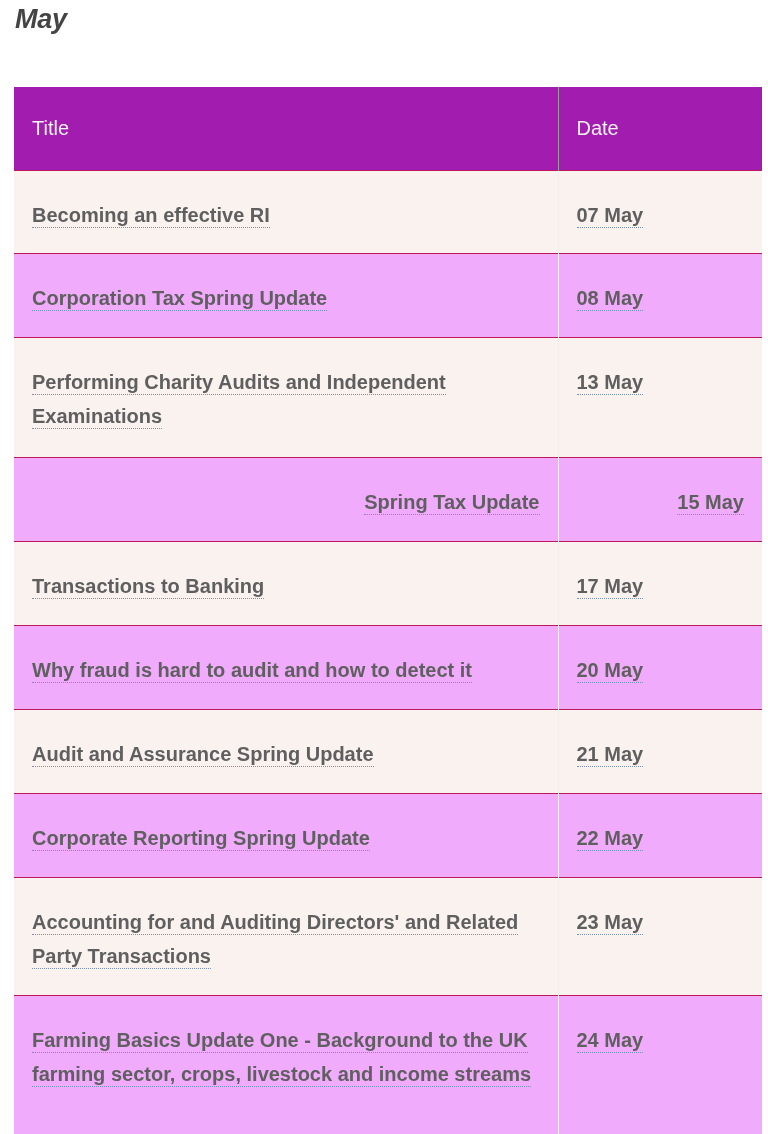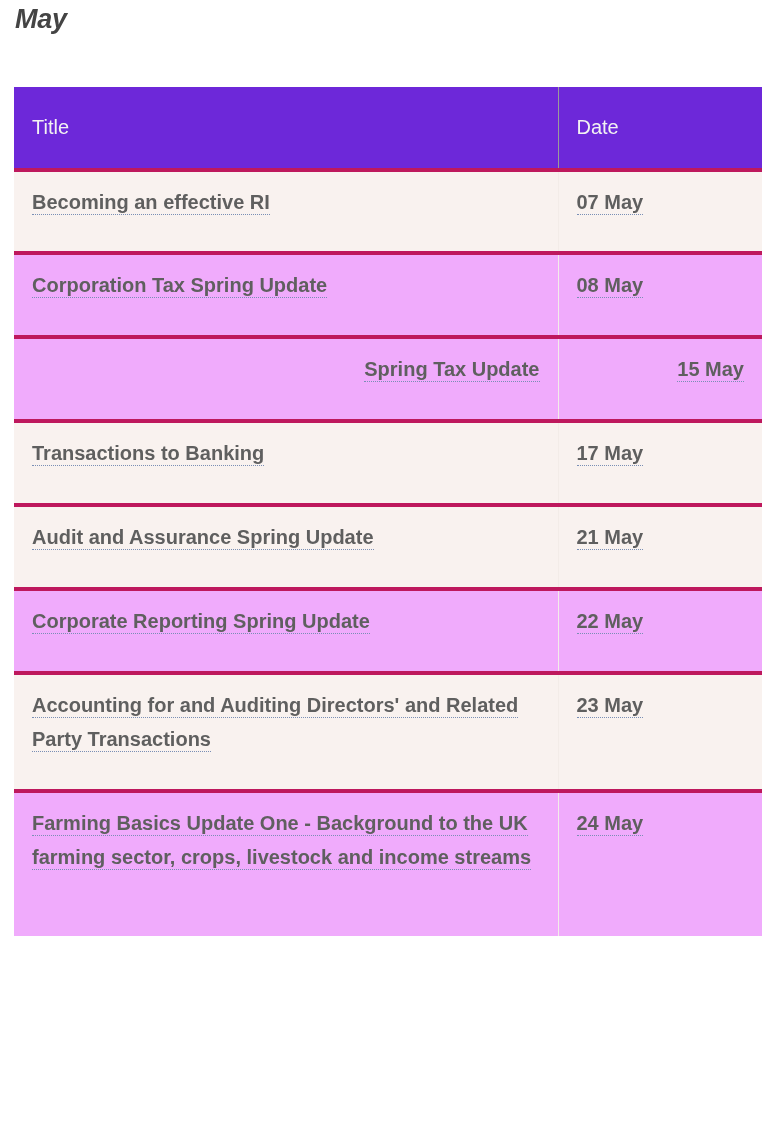--- a/index.html
+++ b/index.html
@@ -12,29 +12,29 @@
     font-size: 27px; font-style: italic; font-weight: bold;
     color: #444444; letter-spacing: -0.3px; text-align: right;
   }
   table.events {
     position: absolute; left: 14px; top: 87px; width: 748px;
     border-collapse: collapse; table-layout: fixed;
   }
   table.events col.c-title { width: 544px; }
   table.events col.c-date { width: 204px; }
   thead th {
-    background: #6d28d9; color: #f2f2f2; text-align: left;
+    background: #a21caf; color: #f2f2f2; text-align: left;
     font-weight: normal; font-size: 20px; height: 83px; padding: 0 18px;
     box-sizing: border-box;
   }
   thead th.th-title { border-right: 1px solid #9a9a9a; }
   tbody td {
-    vertical-align: top; padding: 13px 18px 0 18px; font-size: 20px;
+    vertical-align: top; padding: 27px 18px 0 18px; font-size: 20px;
     line-height: 34px; color: #5f5f5f; box-sizing: border-box;
-    border-top: 4px solid #be185d;
+    border-top: 1px solid #be185d;
   }
   tbody td.td-title { border-right: 1px solid #f3ece8; }
   tbody tr.odd td { background: #f9f2ef; }
   tbody tr.even td { background: #f0abfc; }
   a.link {
     color: #5f5f5f; text-decoration: none; font-weight: bold;
     border-bottom: 1px dotted #7a8fb5; padding-bottom: 1px; cursor: pointer;
   }
 </style>
 </head>
@@ -55,27 +55,35 @@
   </thead>
   <tbody id="rows">
       <tr class="odd" style="height: 83px;">
         <td class="td-title"><a class="link">Becoming an effective RI</a></td>
         <td class="td-date"><a class="link">07 May</a></td>
       </tr>
       <tr class="even" style="height: 84px;">
         <td class="td-title"><a class="link">Corporation Tax Spring Update</a></td>
         <td class="td-date"><a class="link">08 May</a></td>
       </tr>
+      <tr class="odd" style="height: 120px;">
+        <td class="td-title"><a class="link">Performing Charity Audits and Independent Examinations</a></td>
+        <td class="td-date"><a class="link">13 May</a></td>
+      </tr>
       <tr class="even" style="height: 84px; text-align: right;">
         <td class="td-title"><a class="link">Spring Tax Update</a></td>
         <td class="td-date"><a class="link">15 May</a></td>
       </tr>
       <tr class="odd" style="height: 84px;">
         <td class="td-title"><a class="link">Transactions to Banking</a></td>
         <td class="td-date"><a class="link">17 May</a></td>
+      </tr>
+      <tr class="even" style="height: 84px;">
+        <td class="td-title"><a class="link">Why fraud is hard to audit and how to detect it</a></td>
+        <td class="td-date"><a class="link">20 May</a></td>
       </tr>
       <tr class="odd" style="height: 84px;">
         <td class="td-title"><a class="link">Audit and Assurance Spring Update</a></td>
         <td class="td-date"><a class="link">21 May</a></td>
       </tr>
       <tr class="even" style="height: 84px;">
         <td class="td-title"><a class="link">Corporate Reporting Spring Update</a></td>
         <td class="td-date"><a class="link">22 May</a></td>
       </tr>
       <tr class="odd" style="height: 118px;">

